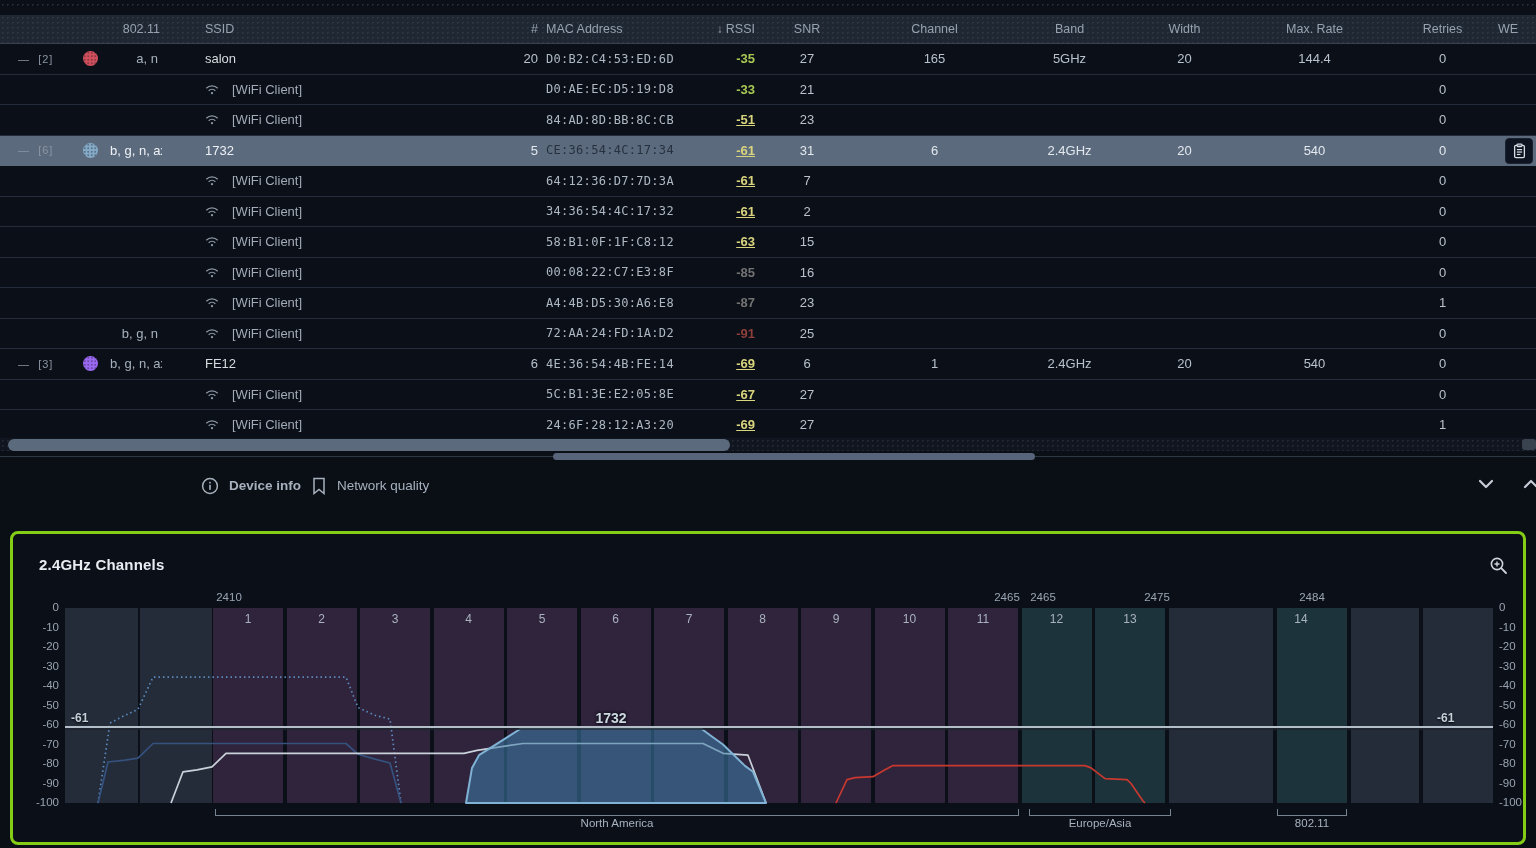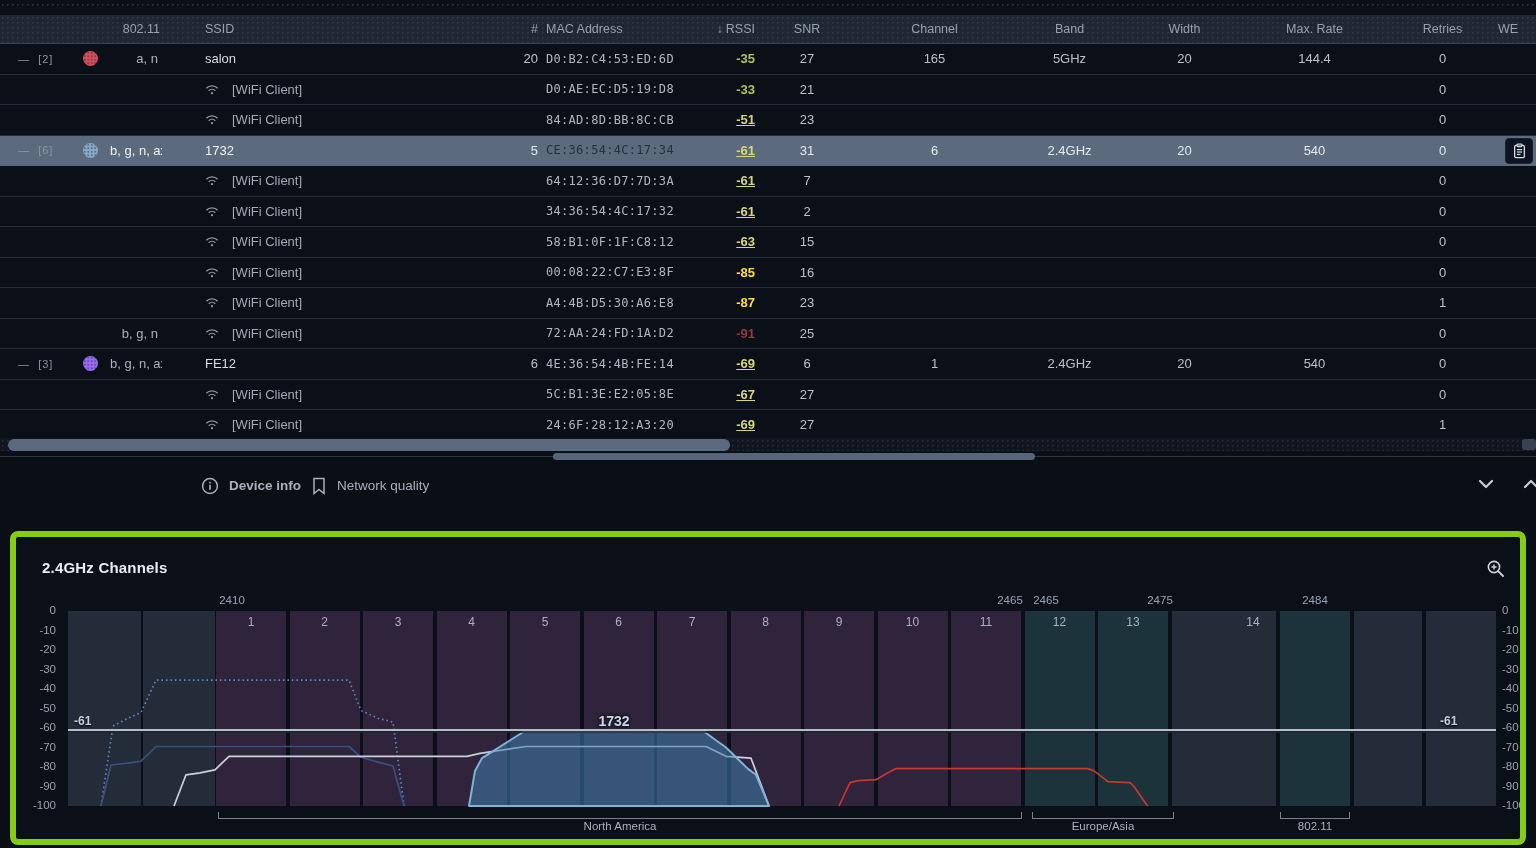--- a/index.html
+++ b/index.html
@@ -25,21 +25,21 @@
   .c-expand{padding-left:18px;color:#8b95a3;font-size:11px;letter-spacing:1px;}
   .c-dot{display:flex;justify-content:center;}
   .dot{width:15px;height:15px;border-radius:50%;
     background-image:radial-gradient(rgba(20,24,32,.38) 1px,transparent 1.2px);background-size:3.5px 3.5px;}
   .c-proto{text-align:right;padding-right:4px;color:#a7b1bd;}
   .c-ssid{padding-left:43px;color:#d6dce2;display:flex;align-items:center;gap:5px;}
   .c-ssid .client-label{color:#a2abb7;padding-left:8px;}
   .c-count{text-align:right;padding-right:2px;color:#c6cdd6;}
   .c-mac{padding-left:6px;font-family:"DejaVu Sans Mono","Liberation Mono",monospace;font-size:12px;color:#aeb8c3;letter-spacing:.3px;}
   .c-rssi{text-align:right;padding-right:2px;font-weight:bold;}
-  .rssi-good{color:#a8c854;}.rssi-mid{color:#d9d47e;text-decoration:underline;}.rssi-low{color:#fde047;}.rssi-faint{color:#8e3f3b;}
+  .rssi-good{color:#a8c854;}.rssi-mid{color:#d9d47e;text-decoration:underline;}.rssi-low{color:#737373;}.rssi-faint{color:#8e3f3b;}
   .c-center{text-align:center;color:#b9c2cc;}
   .c-plain{color:#b9c2cc;}
   .th-right{text-align:right;padding-right:2px;}
   .th-center{text-align:center;}
   .th-ssid{padding-left:43px;}
   .th-mac{padding-left:6px;}
   .sort-arrow{font-size:12px;margin-right:3px;color:#9aa5b2;}
   .copy-btn{position:absolute;right:3px;top:2px;width:28px;height:26px;background:#0d1320;border-radius:4px;
     display:flex;align-items:center;justify-content:center;border:1px solid #1b2330;}
 
@@ -56,21 +56,21 @@
   .tab{position:absolute;display:flex;align-items:center;gap:10px;height:37px;font-size:13.5px;}
   .tab-active{left:10px;top:1px;width:159px;background:#282c34;border-radius:6px;padding-left:17px;
     color:#c7473d;font-weight:bold;}
   .tab-plain{color:#a7b1bd;}
   #tab-device{left:201px;top:1px;font-weight:bold;}
   #tab-quality{left:311px;top:1px;}
   .chev{position:absolute;top:11px;}
 
   
   #panel{position:absolute;left:10px;top:531px;width:1516px;height:314px;background:#0b0f18;
-    border:6px solid #84cc16;border-radius:8px;overflow:hidden;}
+    border:3px solid #84cc16;border-radius:8px;overflow:hidden;}
   #panel-title{position:absolute;left:26px;top:22px;font-size:15px;font-weight:bold;color:#e9edf2;letter-spacing:.2px;}
   #zoom-btn{position:absolute;right:14px;top:22px;width:20px;height:20px;}
   #plot{position:absolute;left:52px;top:74px;width:1428px;height:195px;}
   .cell{position:absolute;top:0;height:195px;}
   .cell-gray{background:#242c3a;}
   .cell-purple{background:#30233c;}
   .cell-teal{background:#1c333c;}
   .ch-label{position:absolute;top:4px;font-size:12px;color:#a9b3c0;transform:translateX(-50%);}
   .gridline{position:absolute;left:0;width:1428px;height:1px;
     background-image:repeating-linear-gradient(90deg,#60embe 0,#606c7d 0 5px,transparent 5px 9px);opacity:.55;}
@@ -472,21 +472,21 @@
       <div class="cell cell-purple" style="left: 809.5px; width: 70px;"></div>
       <div class="ch-label" style="left: 844.5px;">10</div>
       <div class="cell cell-purple" style="left: 883px; width: 70px;"></div>
       <div class="ch-label" style="left: 918px;">11</div>
       <div class="cell cell-teal" style="left: 956.5px; width: 70px;"></div>
       <div class="ch-label" style="left: 991.5px;">12</div>
       <div class="cell cell-teal" style="left: 1030px; width: 70px;"></div>
       <div class="ch-label" style="left: 1065px;">13</div>
       <div class="cell cell-gray" style="left: 1104px; width: 104px;"></div>
       <div class="cell cell-teal" style="left: 1212px; width: 70px;"></div>
-      <div class="ch-label" style="left: 1185px;">14</div>
+      <div class="ch-label" style="left: 1236px;">14</div>
       <div class="cell cell-gray" style="left: 1286px; width: 68px;"></div>
       <div class="cell cell-gray" style="left: 1358px; width: 70px;"></div>
       <div class="gridline" style="top: 0px; opacity: 0.8;"></div>
       <div class="gridline" style="top: 19.5px;"></div>
       <div class="gridline" style="top: 39px;"></div>
       <div class="gridline" style="top: 58.5px;"></div>
       <div class="gridline" style="top: 78px;"></div>
       <div class="gridline" style="top: 97.5px;"></div>
       <div class="gridline" style="top: 117px;"></div>
       <div class="gridline" style="top: 136.5px;"></div>

